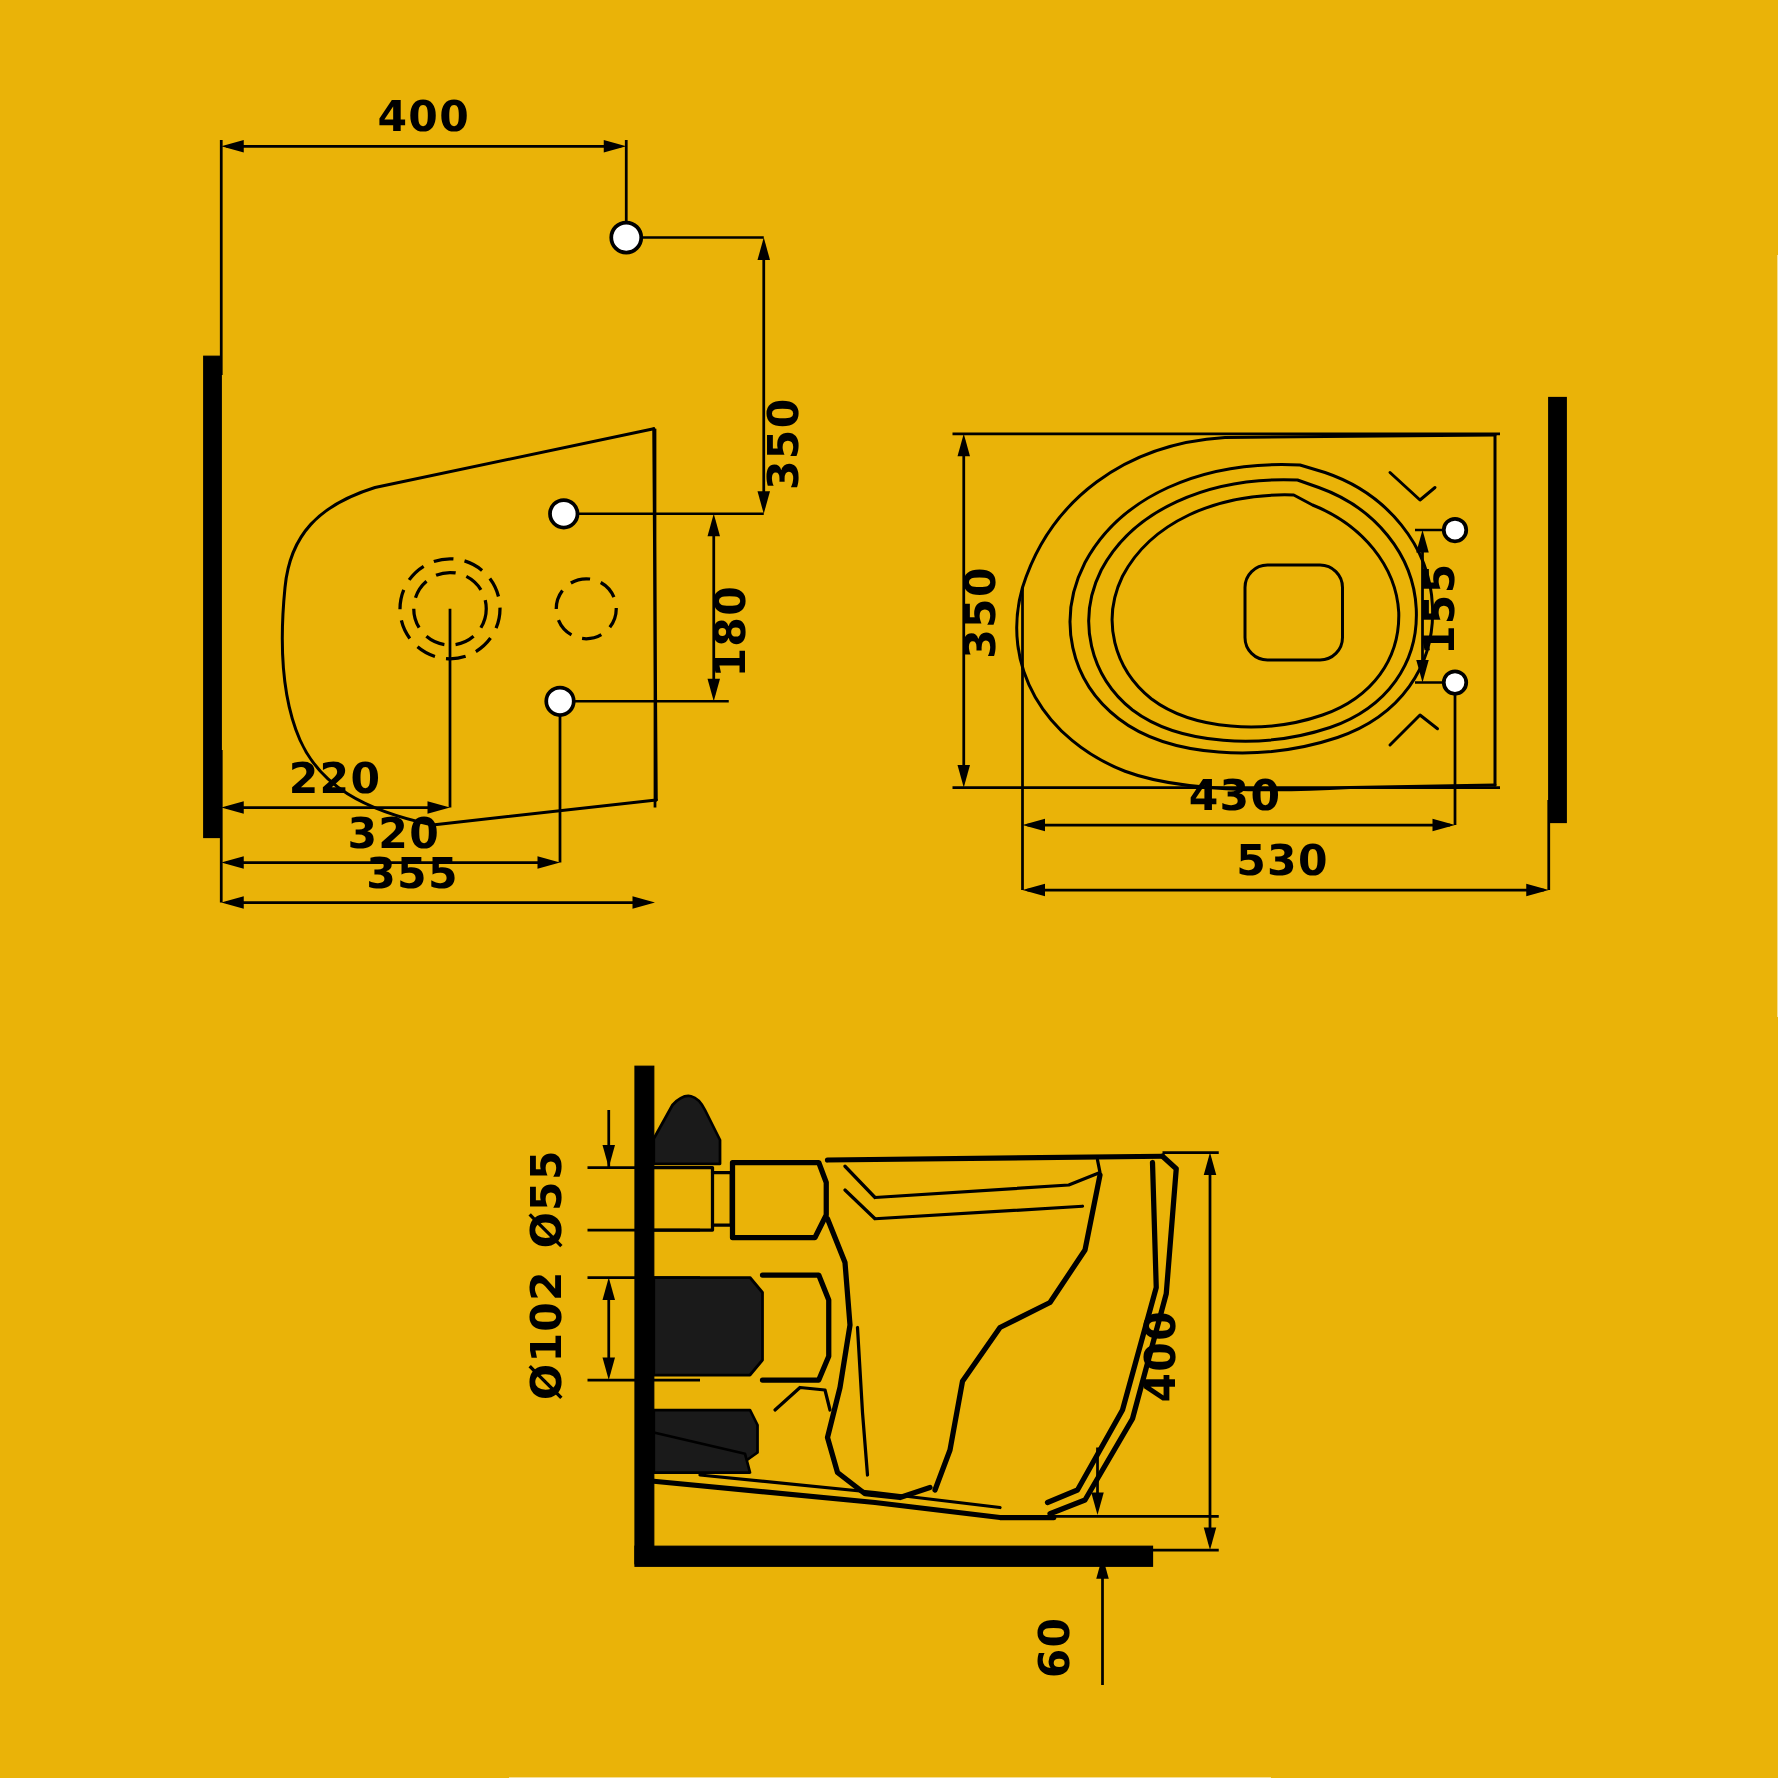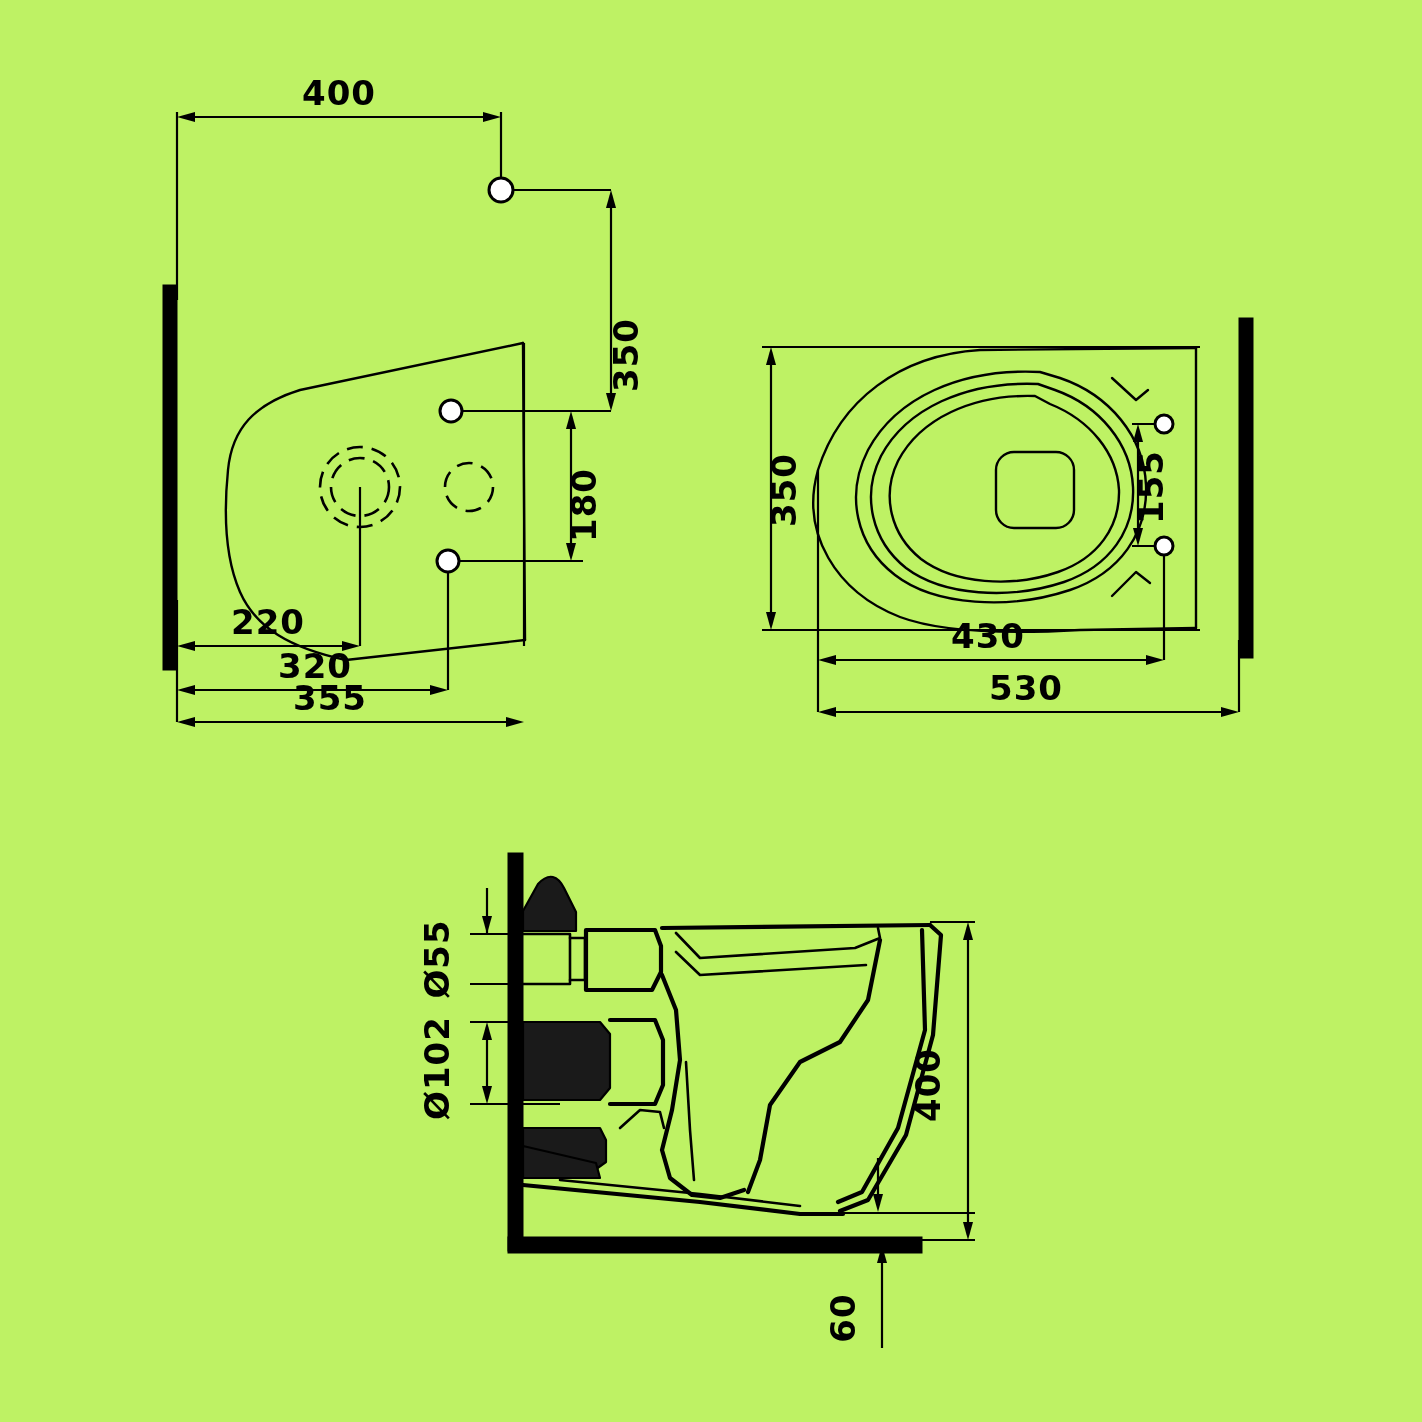--- a/index.html
+++ b/index.html
@@ -10,21 +10,21 @@
   body {
     width: 1422px;
     height: 1422px;
     font-family: "DejaVu Sans", sans-serif;
     overflow: hidden;
   }
   #sheet {
     position: relative;
     width: 1422px;
     height: 1422px;
-    background: #bef264;
+    background: #eab308;
   }
   #sheet svg {
     position: absolute;
     top: 0;
     left: 0;
     width: 1422px;
     height: 1422px;
   }
   .dimtext {
     font-family: "DejaVu Sans", sans-serif;

